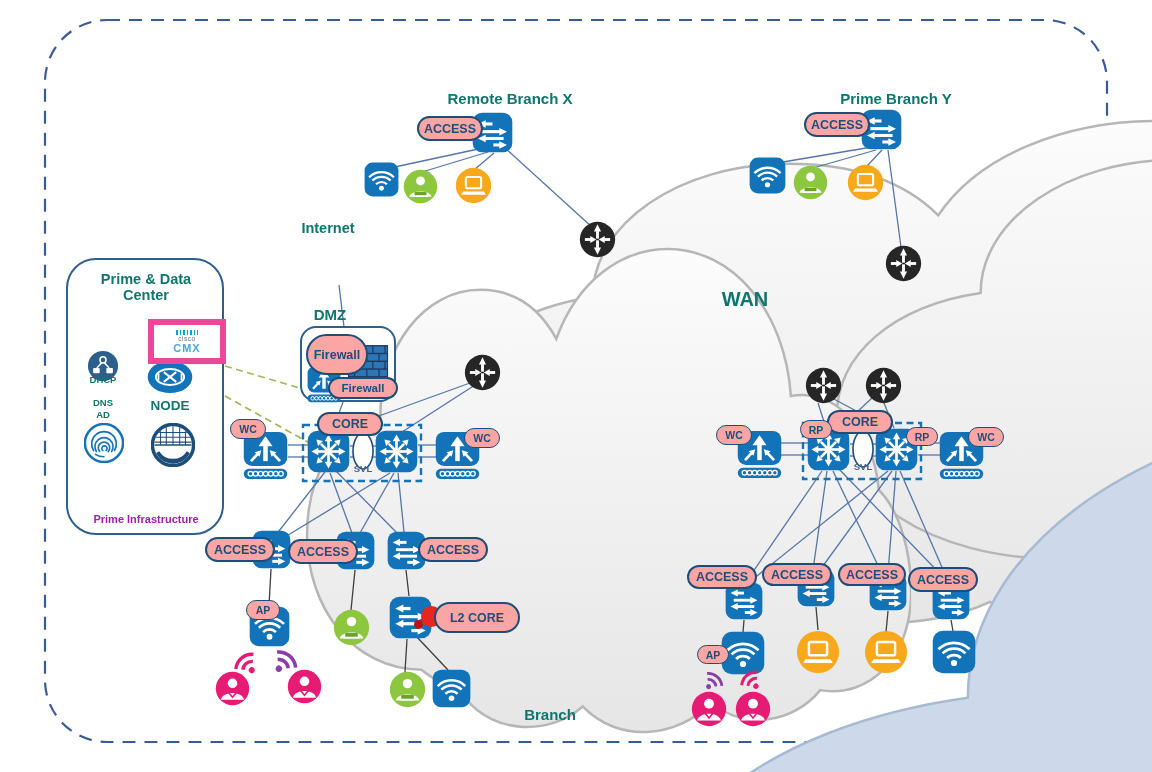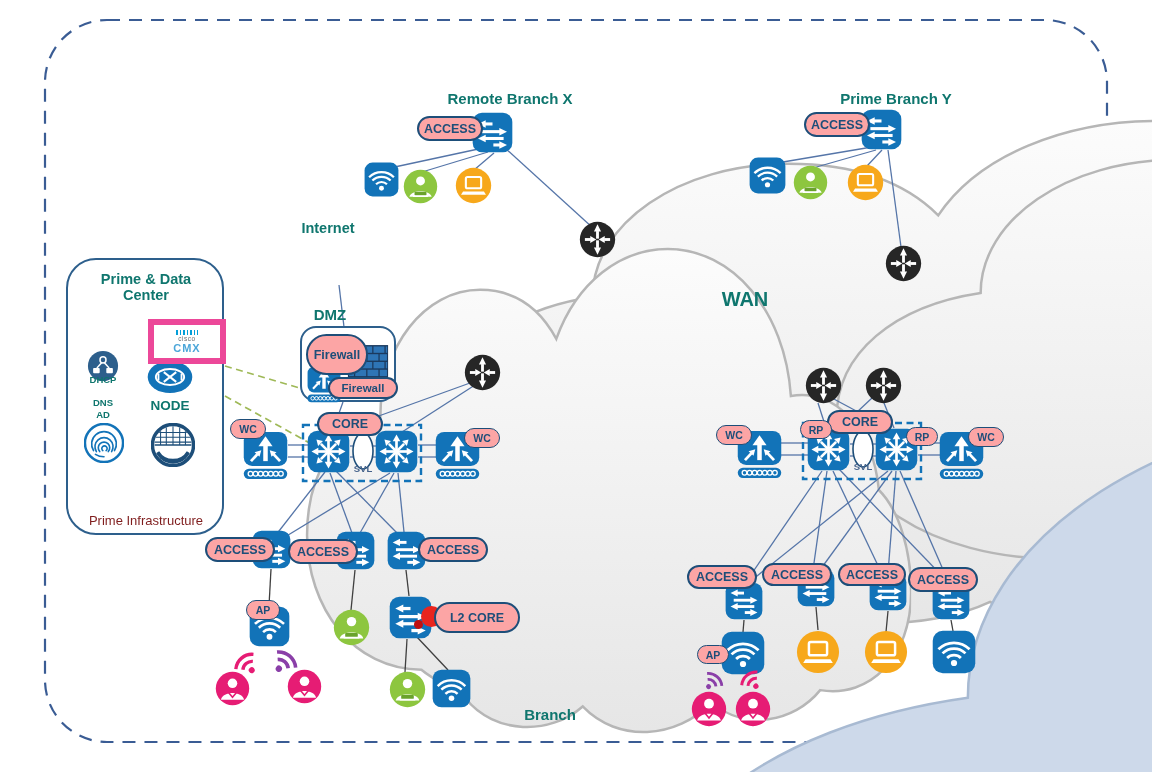--- a/index.html
+++ b/index.html
@@ -10,21 +10,21 @@
   .node svg{width:100%;height:100%;display:block;overflow:visible}
   .pill{position:absolute;z-index:6;background:#fca5a5;border:2px solid #1d4e79;border-radius:999px;
         color:#1d4e79;font-weight:bold;font-size:12.5px;display:flex;align-items:center;
         justify-content:center;box-sizing:border-box;white-space:nowrap}
   .pill.sm{font-size:10.5px;border-width:1.8px}
   .lbl{position:absolute;z-index:6;font-weight:bold;font-size:15px;color:#0f766e;text-align:center}
   .lbl.big{font-size:20px}
   .lbl.med{font-size:14.5px}
   .lbl.small{font-size:13.5px}
   .lbl.tiny{font-size:9.5px}
-  .lbl.plain{font-weight:normal;font-size:13px;color:#7f1d1d}
+  .lbl.plain{font-weight:bold;font-size:11px;color:#a21caf}
   .lbl.svl{font-size:9.5px;color:#44618a;z-index:6}
   .box{position:absolute;z-index:2;background:#fff;border:2.2px solid #2d5f8c;box-sizing:border-box}
   .cmx{position:absolute;z-index:5;border:6px solid #ec4899;background:#fff;display:flex;
        flex-direction:column;align-items:center;justify-content:center}
   .cmx-bars{width:22px;height:5px;background:repeating-linear-gradient(90deg,#049fd9 0 1.5px,transparent 1.5px 3.5px)}
   .cmx-brand{font-size:6.5px;color:#6d6e71;letter-spacing:.5px;line-height:7px}
   .cmx-name{font-size:11px;font-weight:bold;color:#4ba6d9;letter-spacing:1px;line-height:12px}
   .rdot{position:absolute;z-index:5;border-radius:50%;background:#e8251f}
   .rdot2{position:absolute;z-index:7;border-radius:50%;background:#c01010}
 </style>

